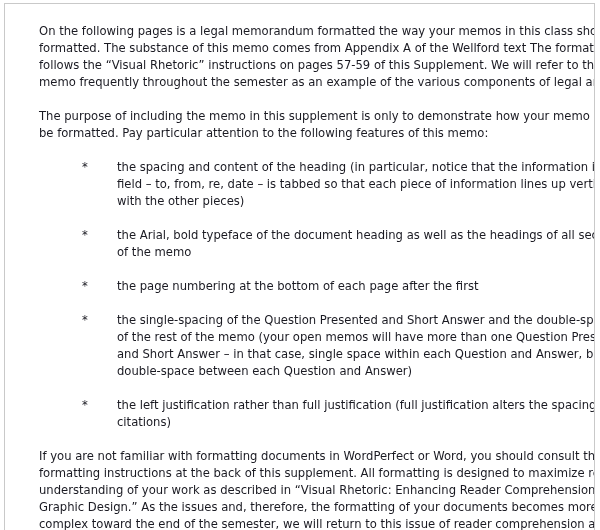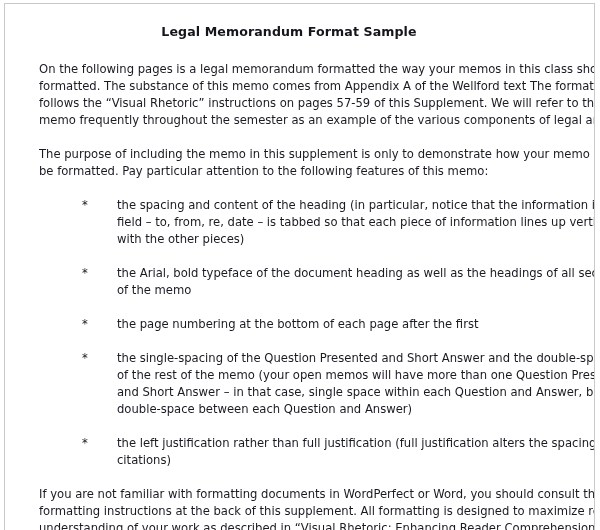--- a/index.html
+++ b/index.html
@@ -90,21 +90,20 @@
     width: 600px;
     white-space: pre-wrap;
   }
 </style>
 </head>
 <body>
 
 <div class="page-frame">
   <div class="doc-body">
 
-    <h1 class="doc-title">Legal Memorandum Format Sample</h1>
 
     <p class="para">On the following pages is a legal memorandum formatted the way your memos in this class should be formatted. The substance of this memo comes from Appendix A of the Wellford text The formatting follows the “Visual Rhetoric” instructions on pages 57-59 of this Supplement. We will refer to this memo frequently throughout the semester as an example of the various components of legal analysis.</p>
 
     <p class="para">The purpose of including the memo in this supplement is only to demonstrate how your memo should be formatted. Pay particular attention to the following features of this memo:</p>
 
     <ul class="bullet-list">
 
       <li class="bullet-item">
         <span class="bullet-marker">*</span>
         <span class="bullet-text">the spacing and content of the heading (in particular, notice that the information in each field – to, from, re, date – is tabbed so that each piece of information lines up vertically with the other pieces)</span>

